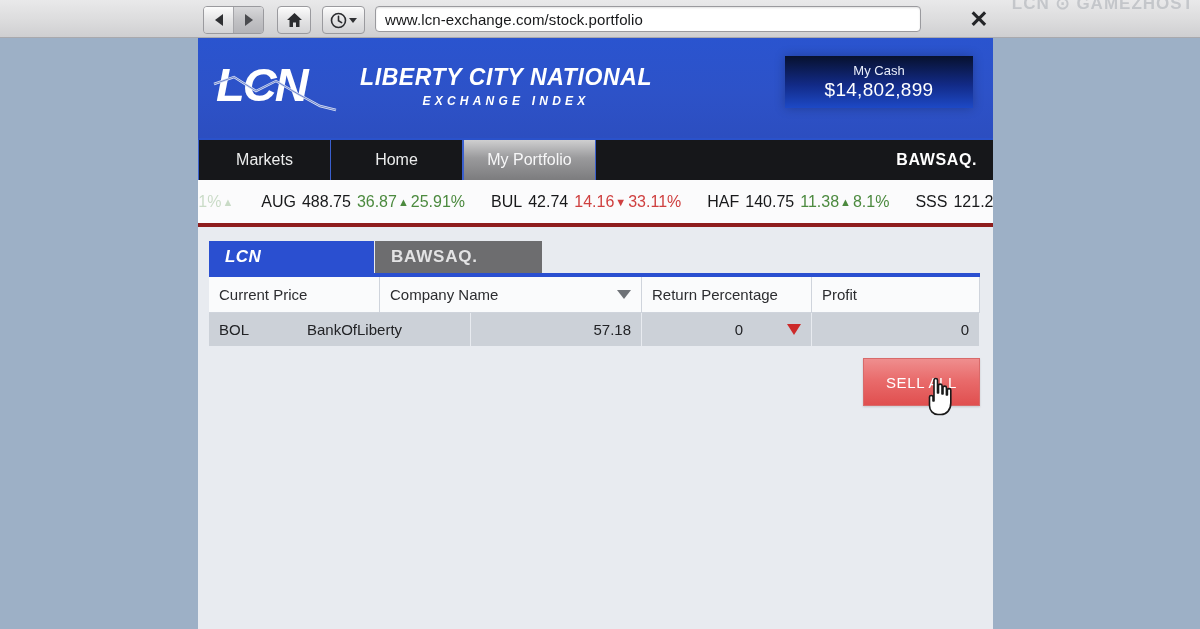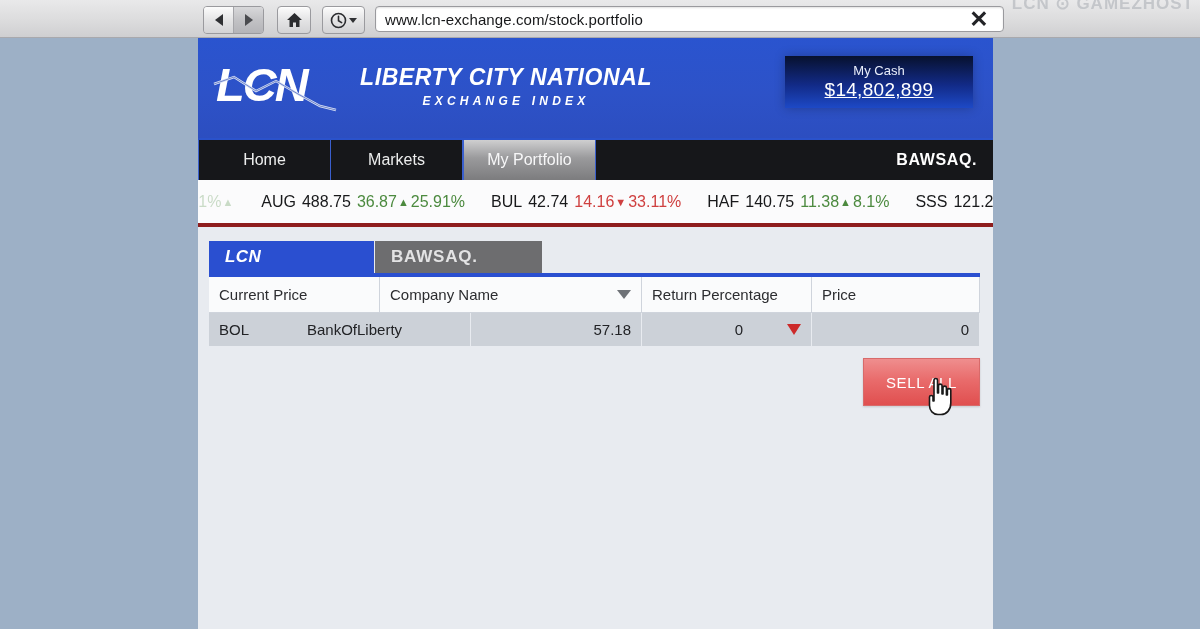--- a/index.html
+++ b/index.html
@@ -43,21 +43,21 @@
     border:1px solid #9a9a9e;border-radius:4px;
     background:linear-gradient(180deg,#fcfcfc 0%,#e4e4e5 50%,#d3d3d5 100%);
     display:flex;align-items:center;justify-content:center;
     box-shadow:0 1px 0 rgba(255,255,255,.8) inset;
   }
   #home-button{left:277px;width:32px;}
   #history-button{left:322px;width:41px;gap:2px;}
   .caret-dn{width:0;height:0;border-left:4px solid transparent;border-right:4px solid transparent;border-top:5px solid #303134;}
 
   #url-bar{
-    position:absolute;left:375px;top:6px;width:629px;height:26px;
+    position:absolute;left:375px;top:6px;width:546px;height:26px;
     background:#fff;border:1px solid #9a9a9e;border-radius:4px;
     box-shadow:0 1px 2px rgba(0,0,0,.12) inset;
     display:flex;align-items:center;box-sizing:border-box;
   }
   #url-text{
     padding-left:9px;font-size:15px;color:#17181a;white-space:nowrap;
     letter-spacing:.1px;
   }
   #close-button{
     position:absolute;left:966px;top:6px;width:26px;height:26px;
@@ -94,21 +94,21 @@
     letter-spacing:4.2px;text-align:center;
   }
 
   #cash-box{
     position:absolute;right:20px;top:18px;width:188px;height:52px;
     background:linear-gradient(180deg,#07112e 0%,#122a86 55%,#1d49c6 100%);
     display:flex;flex-direction:column;align-items:center;justify-content:center;
     box-shadow:0 0 10px rgba(0,0,0,.25);
   }
   #cash-label{font-size:13px;color:#e9eefb;}
-  #cash-value{font-size:19px;color:#fff;letter-spacing:.3px;margin-top:1px;text-decoration:underline;}
+  #cash-value{font-size:19px;color:#fff;letter-spacing:.3px;margin-top:1px;}
 
   
   #nav-bar{
     position:relative;height:40px;background:#16171a;
     border-top:2px solid #2a52cb;
     display:flex;align-items:stretch;
   }
   .nav-tab{
     width:131px;display:flex;align-items:center;justify-content:center;
     font-size:16px;color:#eceded;
@@ -252,22 +252,22 @@
       </div>
     </div>
 
     <div id="cash-box">
       <div id="cash-label">My Cash</div>
       <div id="cash-value">$14,802,899</div>
     </div>
   </div>
 
   <div id="nav-bar">
+    <div class="nav-tab">Markets</div>
     <div class="nav-tab">Home</div>
-    <div class="nav-tab">Markets</div>
     <div class="nav-tab active">My Portfolio</div>
     <div id="bawsaq-brand">BAWSAQ.</div>
   </div>
 
   <div id="ticker">
       <div class="tick first">
         <span class="chg up">9.31%</span>
         <span class="arr up">▲</span>
       </div>
       <div class="tick">
@@ -305,21 +305,21 @@
     </div>
 
     <div id="table">
       <div class="trow thead">
         <div class="cell c-price" style="justify-content:flex-start">Current Price</div>
         <div class="cell c-name">
           <span>Company Name</span>
           <span class="sort-caret"></span>
         </div>
         <div class="cell c-return" style="justify-content:flex-start">Return Percentage</div>
-        <div class="cell c-profit">Price</div>
+        <div class="cell c-profit">Profit</div>
       </div>
 
       <div class="trow tbody">
         <div class="cell c-name">
           <span class="ticker-sym">BOL</span>
           <span>BankOfLiberty</span>
         </div>
         <div class="cell c-price">57.18</div>
         <div class="cell c-return">
           <span>0</span>

